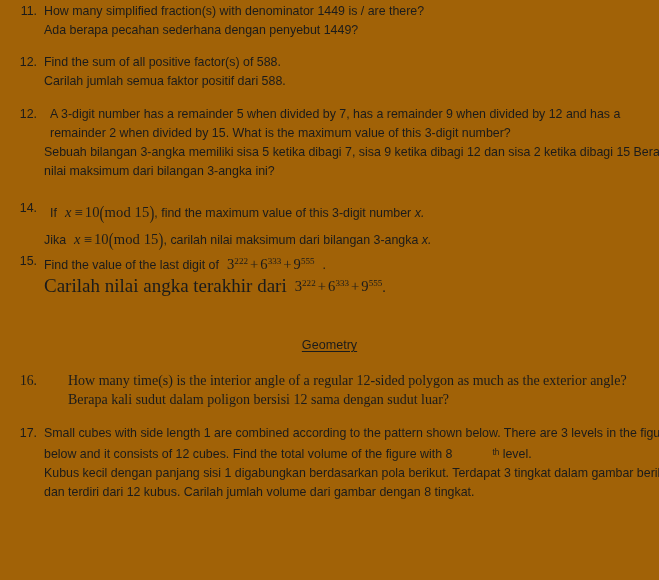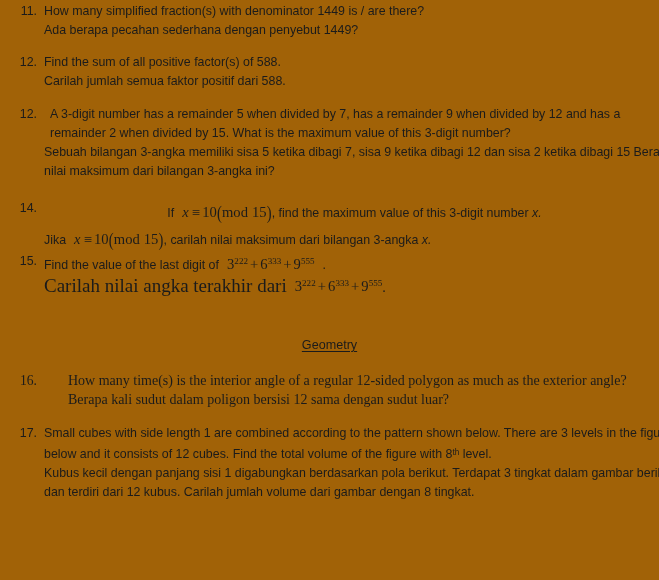--- a/index.html
+++ b/index.html
@@ -83,20 +83,21 @@
   .math sup {
     font-size: 0.62em;
     vertical-align: 0.52em;
     letter-spacing: 0;
   }
   .thinsp { display: inline-block; width: 4px; }
 
   sup.ord {
     font-size: 0.66em;
     vertical-align: 0.42em;
+    padding-left: 40px;
   }
 
   
   .section-heading {
     position: absolute;
     left: 0;
     width: 659px;
     text-align: center;
     font-size: 12.6px;
     line-height: 18px;
@@ -131,21 +132,21 @@
     <div class="num">12.</div>
     <div class="body" style="width:632px;">
       <div class="line wrap ind">A 3-digit number has a remainder 5 when divided by 7, has a remainder 9 when divided by 12 and has a remainder 2 when divided by 15. What is the maximum value of this 3-digit number?</div>
       <div class="line wrap">Sebuah bilangan 3-angka memiliki sisa 5 ketika dibagi 7, sisa 9 ketika dibagi 12 dan sisa 2 ketika dibagi 15 Berapa nilai maksimum dari bilangan 3-angka ini?</div>
     </div>
   </div>
 
   <div class="problem" style="top:199px;">
     <div class="num">14.</div>
     <div class="body">
-      <div class="line ind" style="line-height:26px;text-align:center;">
+      <div class="line ind" style="line-height:26px;">
         <span>If</span><span class="thinsp"></span><span class="thinsp"></span><span class="math"><span class="mi">x</span><span class="op">≡</span><span>10</span><span class="paren">(</span><span>mod 15</span><span class="paren">)</span></span><span>, find the maximum value of this 3-digit number</span> <i>x.</i>
       </div>
       <div class="line" style="line-height:26px;">
         <span>Jika</span><span class="thinsp"></span><span class="thinsp"></span><span class="math"><span class="mi">x</span><span class="op">≡</span><span>10</span><span class="paren">(</span><span>mod 15</span><span class="paren">)</span></span><span>, carilah nilai maksimum dari bilangan 3-angka</span> <i>x.</i>
       </div>
     </div>
   </div>
 
   <div class="problem" style="top:252px;">
     <div class="num">15.</div>

